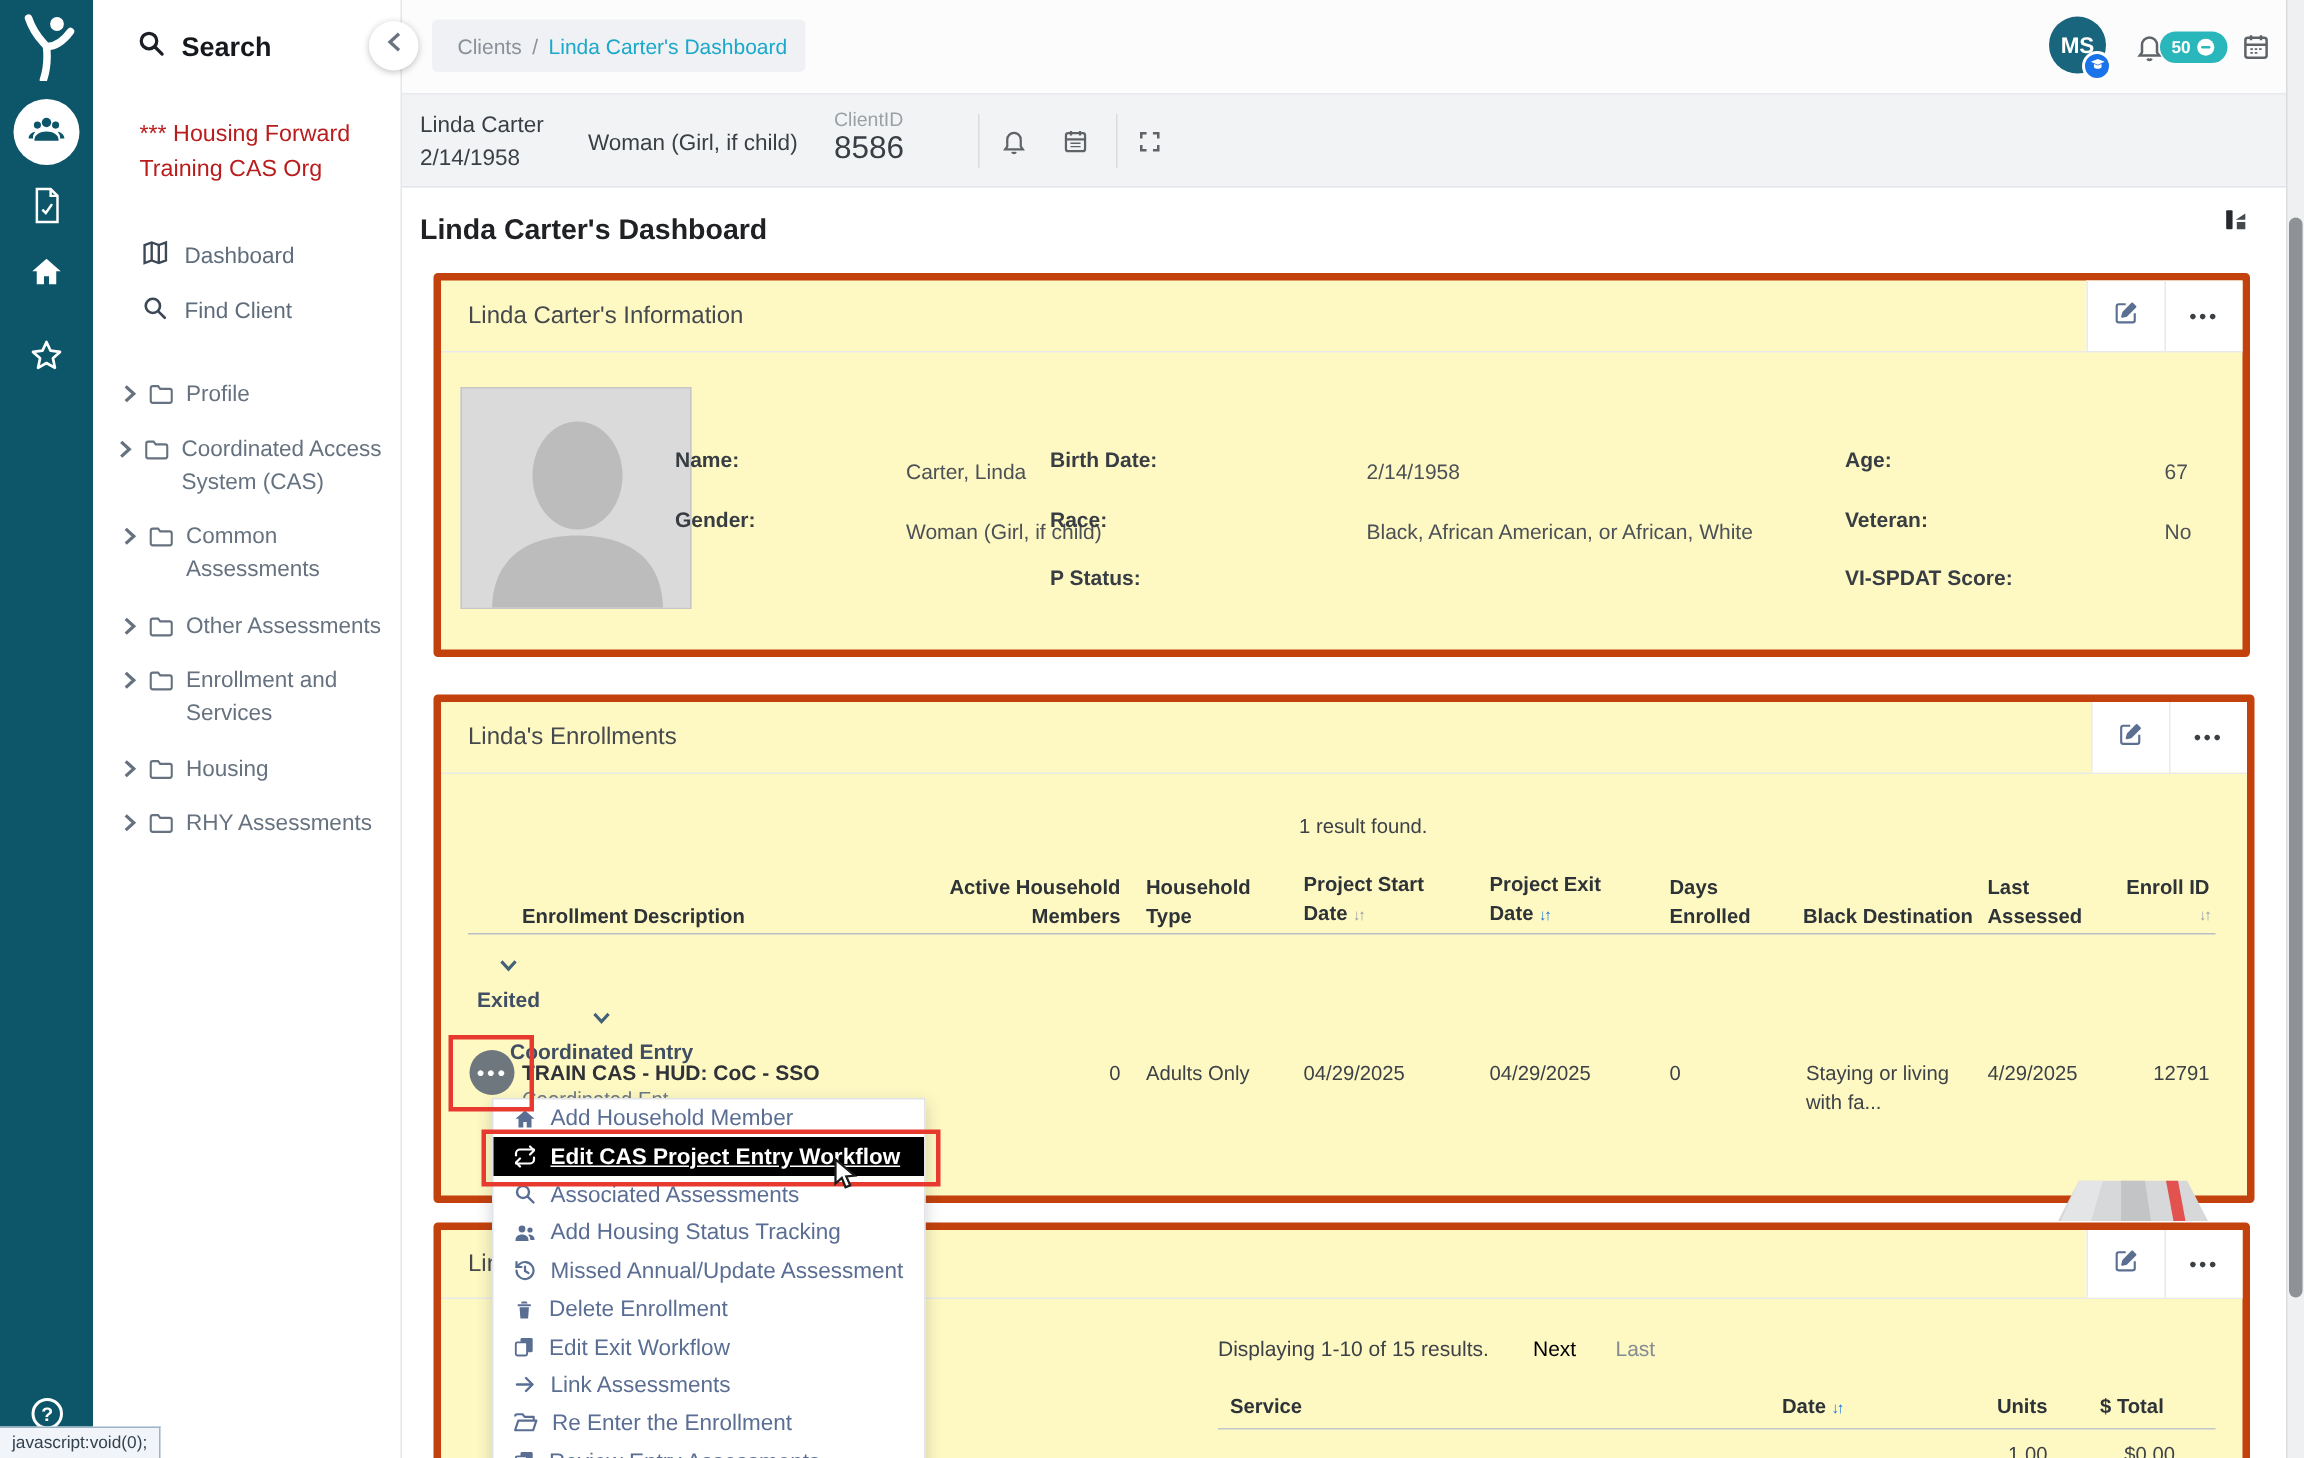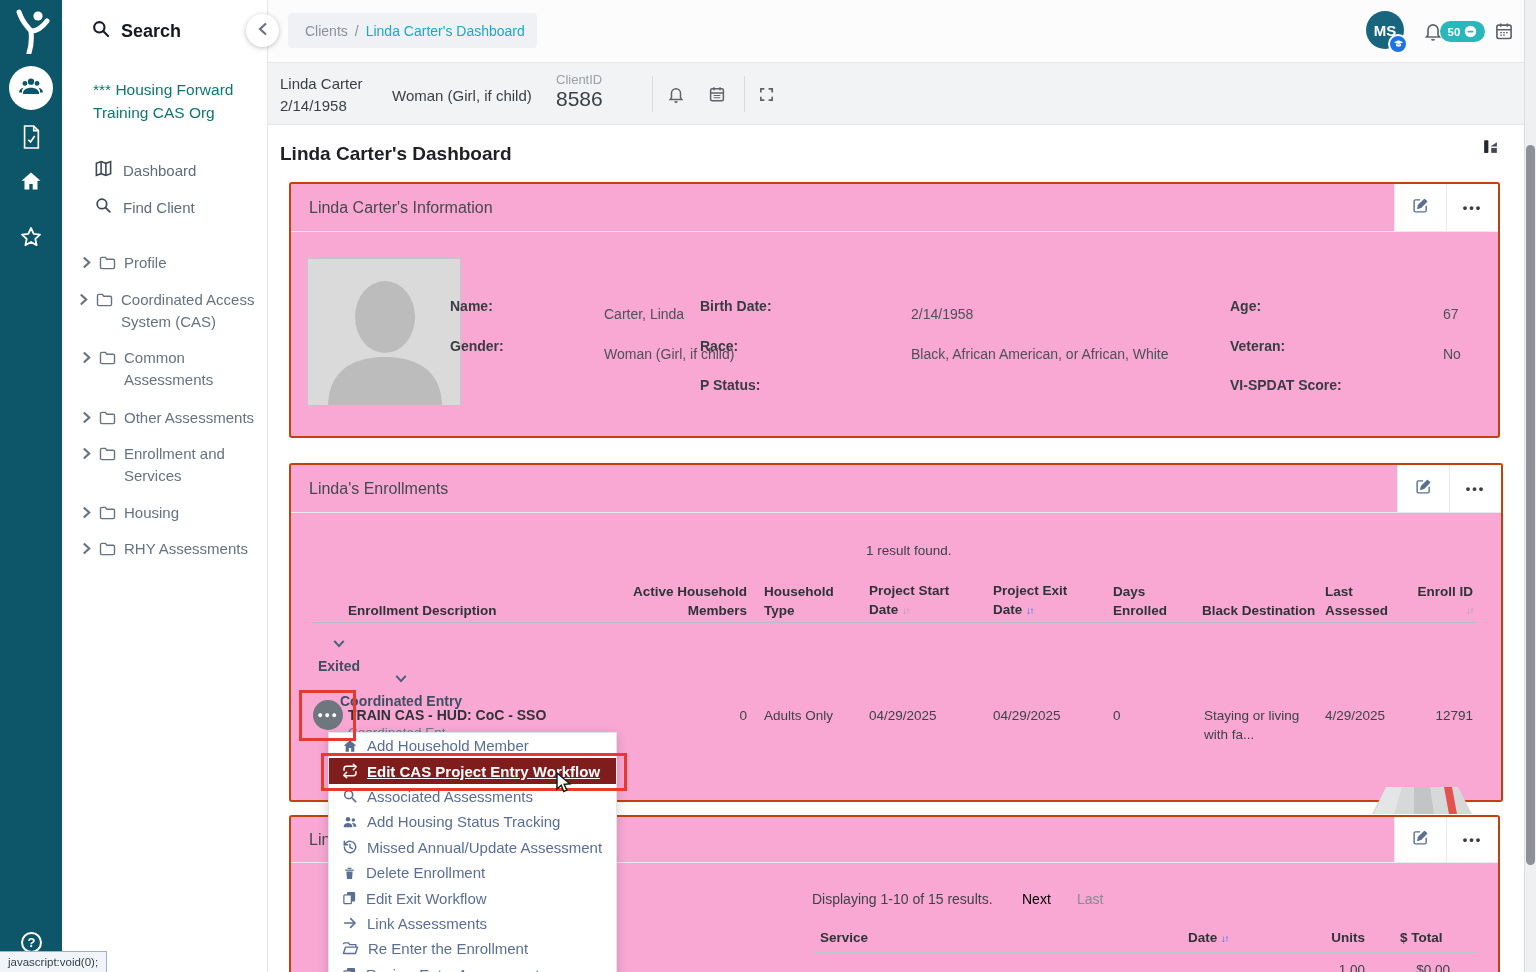--- a/index.html
+++ b/index.html
@@ -1,20 +1,20 @@
 <!DOCTYPE html>
 <html><head>
 <meta charset="utf-8">
 <style>
   html,body{margin:0;padding:0;background:#fff;}
   *{box-sizing:border-box;font-family:"Liberation Sans","DejaVu Sans",sans-serif;}
   #screen{position:relative;width:1536px;height:972px;overflow:hidden;background:#fff;}
   .abs{position:absolute;}
   
-  .card{position:absolute;background:#f9a8d4;border:2px solid #c2410c;border-radius:3px;}
+  .card{position:absolute;background:#fef9c3;border:5px solid #c2410c;border-radius:3px;}
   .card-h{height:48px;border-bottom:1px solid #e9eaec;display:flex;align-items:center;}
   .card-title{font-size:16px;color:#45494e;padding-left:18px;}
   .card-actions{margin-left:auto;display:flex;height:100%;}
   .action-cell{width:52px;height:100%;display:flex;align-items:center;justify-content:center;border-left:1px solid #e9eaec;color:#5b6f92;cursor:pointer;background:#fff;}
   .ellipsis-txt{color:#3c4043;font-weight:bold;letter-spacing:2px;font-size:13px;}
   
   .lbl{position:absolute;font-weight:bold;color:#383d43;font-size:14px;text-align:left;}
   .val{position:absolute;color:#4c5157;font-size:14px;}
   
   .th{position:absolute;font-weight:bold;color:#2e3338;font-size:13.5px;line-height:19px;height:44px;display:flex;align-items:flex-end;}
@@ -24,21 +24,21 @@
   .sort.active{color:#1a73e8;}
   .grp{position:absolute;display:flex;align-items:center;gap:7px;font-weight:bold;font-size:14px;color:#3f4e63;flex-direction:column;}
   
   .navitem{position:absolute;display:flex;align-items:center;gap:10px;color:#5f6c7c;font-size:15px;cursor:pointer;}
   .folder{position:absolute;display:flex;gap:8px;color:#66727f;font-size:15px;line-height:22px;cursor:pointer;align-items:flex-start;}
   .folder svg{margin-top:4px;flex:0 0 auto;}
   
   #ctx-menu{position:absolute;left:328px;top:732px;width:289px;background:#fff;border:1px solid #e0e3e7;box-shadow:0 3px 10px rgba(40,50,60,.22);z-index:50;}
   .menu-item{height:25.4px;display:flex;align-items:center;padding-left:13px;gap:9px;color:#5a6e94;font-size:15px;cursor:pointer;white-space:nowrap;}
   .menu-item svg{flex:0 0 auto;}
-  .mi-hl{background:#7f1d1d;color:#fff;font-weight:bold;text-decoration:underline;}
+  .mi-hl{background:#000000;color:#fff;font-weight:bold;text-decoration:underline;}
   .redbox{position:absolute;border:3px solid #e8392e;z-index:60;pointer-events:none;}
 </style>
 </head>
 <body>
 
 <div id="screen">
 
   <div class="abs" style="left:0;top:0;width:62px;height:972px;background:#0d5568;">
     <div class="abs" style="left:11px;top:8px;width:40px;height:46px;">
       <svg width="40" height="46" viewBox="0 0 40 46">
@@ -90,21 +90,21 @@
   <div class="abs" style="left:62px;top:0;width:206px;height:972px;background:#fff;border-right:1px solid #e4e6e9;">
     <div class="abs" style="left:29px;top:19px;display:flex;align-items:center;gap:10px;cursor:pointer;">
       <span>
         <svg width="20" height="20" viewBox="0 0 24 24">
             <circle cx="10" cy="10" r="6.2" fill="none" stroke="#1c2026" stroke-width="2.6"></circle>
             <line x1="14.8" y1="14.8" x2="20.5" y2="20.5" stroke="#1c2026" stroke-width="2.6" stroke-linecap="round"></line>
           </svg>
       </span>
       <span style="font-size:18px;font-weight:bold;color:#15191e;">Search</span>
     </div>
-    <div class="abs" style="left:31px;top:78px;width:160px;font-size:15.5px;line-height:23px;color:#0f766e;cursor:pointer;">
+    <div class="abs" style="left:31px;top:78px;width:160px;font-size:15.5px;line-height:23px;color:#b91c1c;cursor:pointer;">
       <div>*** Housing Forward</div>
       <div>Training CAS Org</div>
     </div>
 
     <div class="navitem" style="left:32px;top:159px;">
       <span>
         <svg width="19" height="19" viewBox="0 0 24 24" fill="none" stroke="#3d4856" stroke-width="2">
             <path d="M3 5.5l6-2.2 6 2.2 6-2.2v15.2l-6 2.2-6-2.2-6 2.2z"></path>
             <path d="M9 3.3v15.2M15 5.5v15.2"></path>
           </svg>

